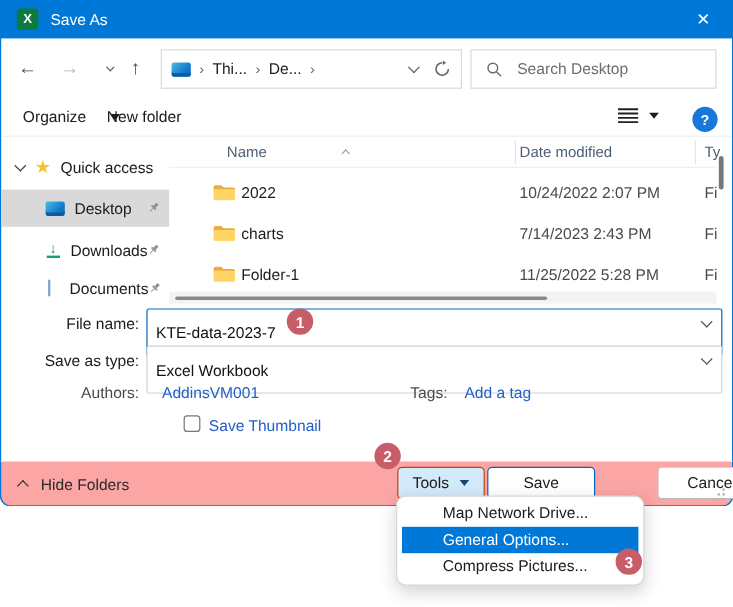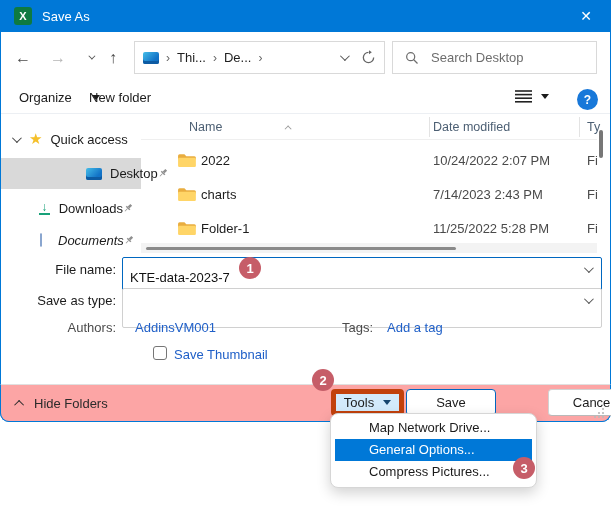--- a/index.html
+++ b/index.html
@@ -81,21 +81,21 @@
                  border-radius:3px; background:#fff; }
 
   
   #footer { position:absolute; left:-1px; top:384px; width:611px; height:38px; background:#fca5a5;
             border-top:1px solid #e0e0e0; border-radius:0 0 9px 9px; border-left:1px solid #0078d7;
             border-right:1px solid #0078d7; border-bottom:1px solid #0078d7; }
   #hide-folders { position:absolute; left:16px; top:11px; display:flex; align-items:center; gap:10px;
                   font-size:13px; color:#2b2b2b; }
   .btn { position:absolute; top:4px; height:27px; border-radius:4px; background:#fff; font-size:13px; color:#1b1b1b;
          display:flex; align-items:center; justify-content:center; }
-  #tools-btn { left:330px; width:73px; background:#d3eafb; border:5px solid #c2410c; gap:9px; }
+  #tools-btn { left:330px; width:73px; background:#d3eafb; border:1px solid #c2410c; gap:9px; }
   #tools-btn .tri-down { border-top-color:#17456e; }
   #save-btn { left:405px; width:90px; border:1px solid #0067c0; }
   #cancel-btn { left:504px; width:90px; border:1px solid #d2d2d2; border-bottom-color:#b9b9b9;margin-left:43px; }
 
   
   #tools-menu { position:absolute; left:330px; top:413px; width:207px; background:#fff; border:1px solid #d6d6d6;
                 border-radius:8px; box-shadow:0 5px 14px rgba(0,0,0,.18); padding:3px 0 4px 0; z-index:5; }
   .menu-item { height:22px; line-height:22px; padding-left:34px; margin:0 4px; font-size:13px; color:#1b1b1b; }
   .menu-item.hl { background:#0078d7; color:#fff; }
 
@@ -166,21 +166,21 @@
   </div>
   <div id="help-btn">?</div>
   <div id="toolbar-sep"></div>
 
   <div id="sidebar">
     <div class="side-item" style="top:12px; height:26px;">
       <span class="chev chev-down" style="margin-left:11px; border-color:#444;"></span>
       <span class="star" style="margin-left:10px;">★</span>
       <span style="margin-left:8px;">Quick access</span>
     </div>
-    <div class="side-item sel" style="top:44px; height:31px;padding-left:48px;">
+    <div class="side-item sel" style="top:44px; height:31px;">
       <span class="pc-icon" style="margin-left:37px;"></span>
       <span style="margin-left:8px;">Desktop</span>
       <span class="pin">
         <svg width="10" height="10" viewBox="0 0 12 12">
             <g fill="#8f8f8f" transform="rotate(45 6 6)">
               <rect x="4.5" y="0.5" width="3" height="4.5"></rect>
               <rect x="3" y="5" width="6" height="1.8"></rect>
               <rect x="5.6" y="6.8" width="0.9" height="4.5"></rect>
             </g>
           </svg>
@@ -194,21 +194,21 @@
             <g fill="#8f8f8f" transform="rotate(45 6 6)">
               <rect x="4.5" y="0.5" width="3" height="4.5"></rect>
               <rect x="3" y="5" width="6" height="1.8"></rect>
               <rect x="5.6" y="6.8" width="0.9" height="4.5"></rect>
             </g>
           </svg>
       </span>
     </div>
     <div class="side-item" style="top:113px; height:26px;">
       <span class="doc-icon" style="margin-left:39px;"></span>
-      <span style="margin-left:16px;font-style:italic;">Documents</span>
+      <span style="margin-left:16px;">Documents</span>
       <span class="pin">
         <svg width="10" height="10" viewBox="0 0 12 12">
             <g fill="#8f8f8f" transform="rotate(45 6 6)">
               <rect x="4.5" y="0.5" width="3" height="4.5"></rect>
               <rect x="3" y="5" width="6" height="1.8"></rect>
               <rect x="5.6" y="6.8" width="0.9" height="4.5"></rect>
             </g>
           </svg>
       </span>
     </div>
@@ -256,20 +256,21 @@
   <div id="vscroll-thumb"></div>
 
   <span class="flabel" style="top:262px;">File name:</span>
   <div class="combo" id="fn-combo" style="top:257px;">
     <input value="KTE-data-2023-7" style="">
     <span class="chev chev-down"></span>
   </div>
 
   <span class="flabel" style="top:293px;text-align:right;">Save as type:</span>
   <div class="combo" id="st-combo" style="top:288px;">
+    <span>Excel Workbook</span>
     <span class="chev chev-down"></span>
   </div>
 
   <span class="flabel" style="top:320px; color:#4b4b4b;">Authors:</span>
   <span class="linkish" style="left:134px; top:320px;">AddinsVM001</span>
   <span class="flabel" style="left:300px; width:72px; top:320px; color:#4b4b4b;">Tags:</span>
   <span class="linkish" style="left:386px; top:320px;">Add a tag</span>
 
   <span id="thumb-check"></span>
   <span class="linkish" style="left:173px; top:347px;">Save Thumbnail</span>

